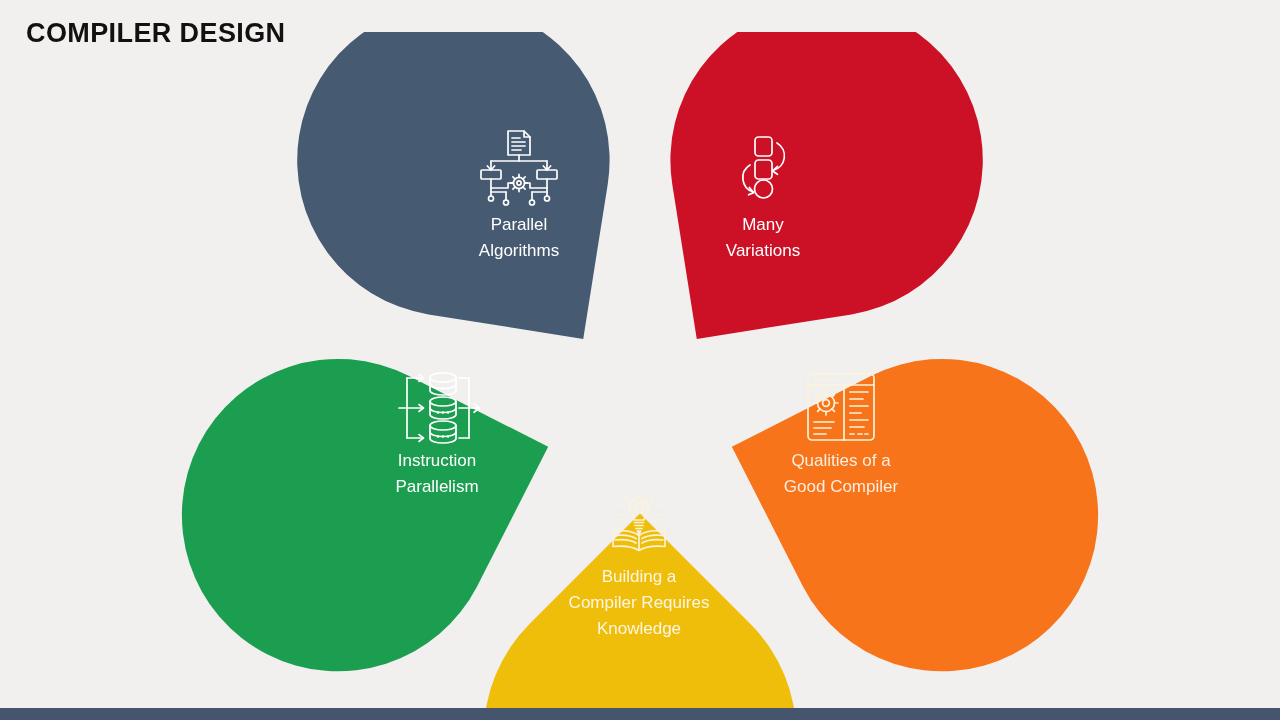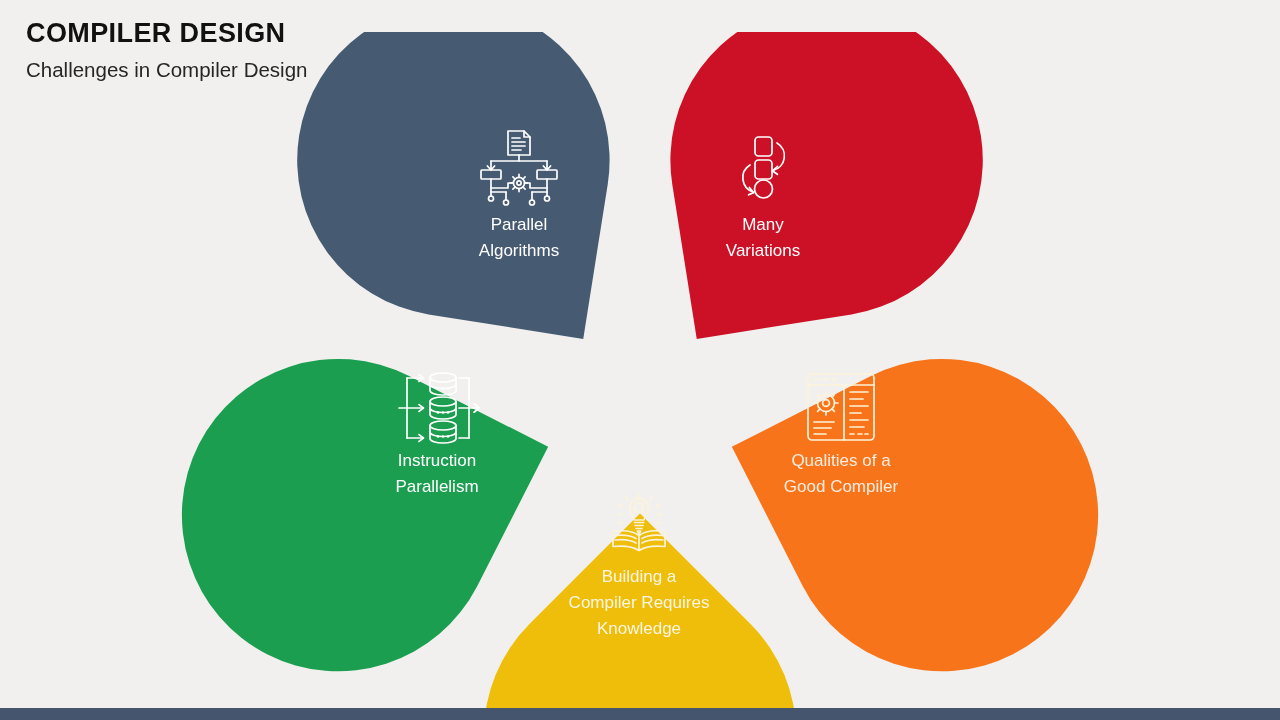--- a/index.html
+++ b/index.html
@@ -89,21 +89,20 @@
     stroke-linejoin: round;
   }
 </style>
 </head>
 <body style="background: rgb(241, 240, 238);">
 
 <div class="slide" style="background: rgb(241, 240, 238);">
 
   <div class="header">
     <div class="title">COMPILER DESIGN</div>
-    <div class="subtitle">Challenges in Compiler Design</div>
   </div>
 
   <div class="flower-wrap">
     <svg class="flower" viewBox="0 0 1280 700" xmlns="http://www.w3.org/2000/svg">
 
       <g>
         <g transform="translate(640,385) rotate(-36)">
           <path d="M 0,-68 L 78,-146 A 110,110 0 1 0 -78,-146 Z" transform="translate(0,0) scale(1.42)" fill="#465a72"></path>
         </g>
 

